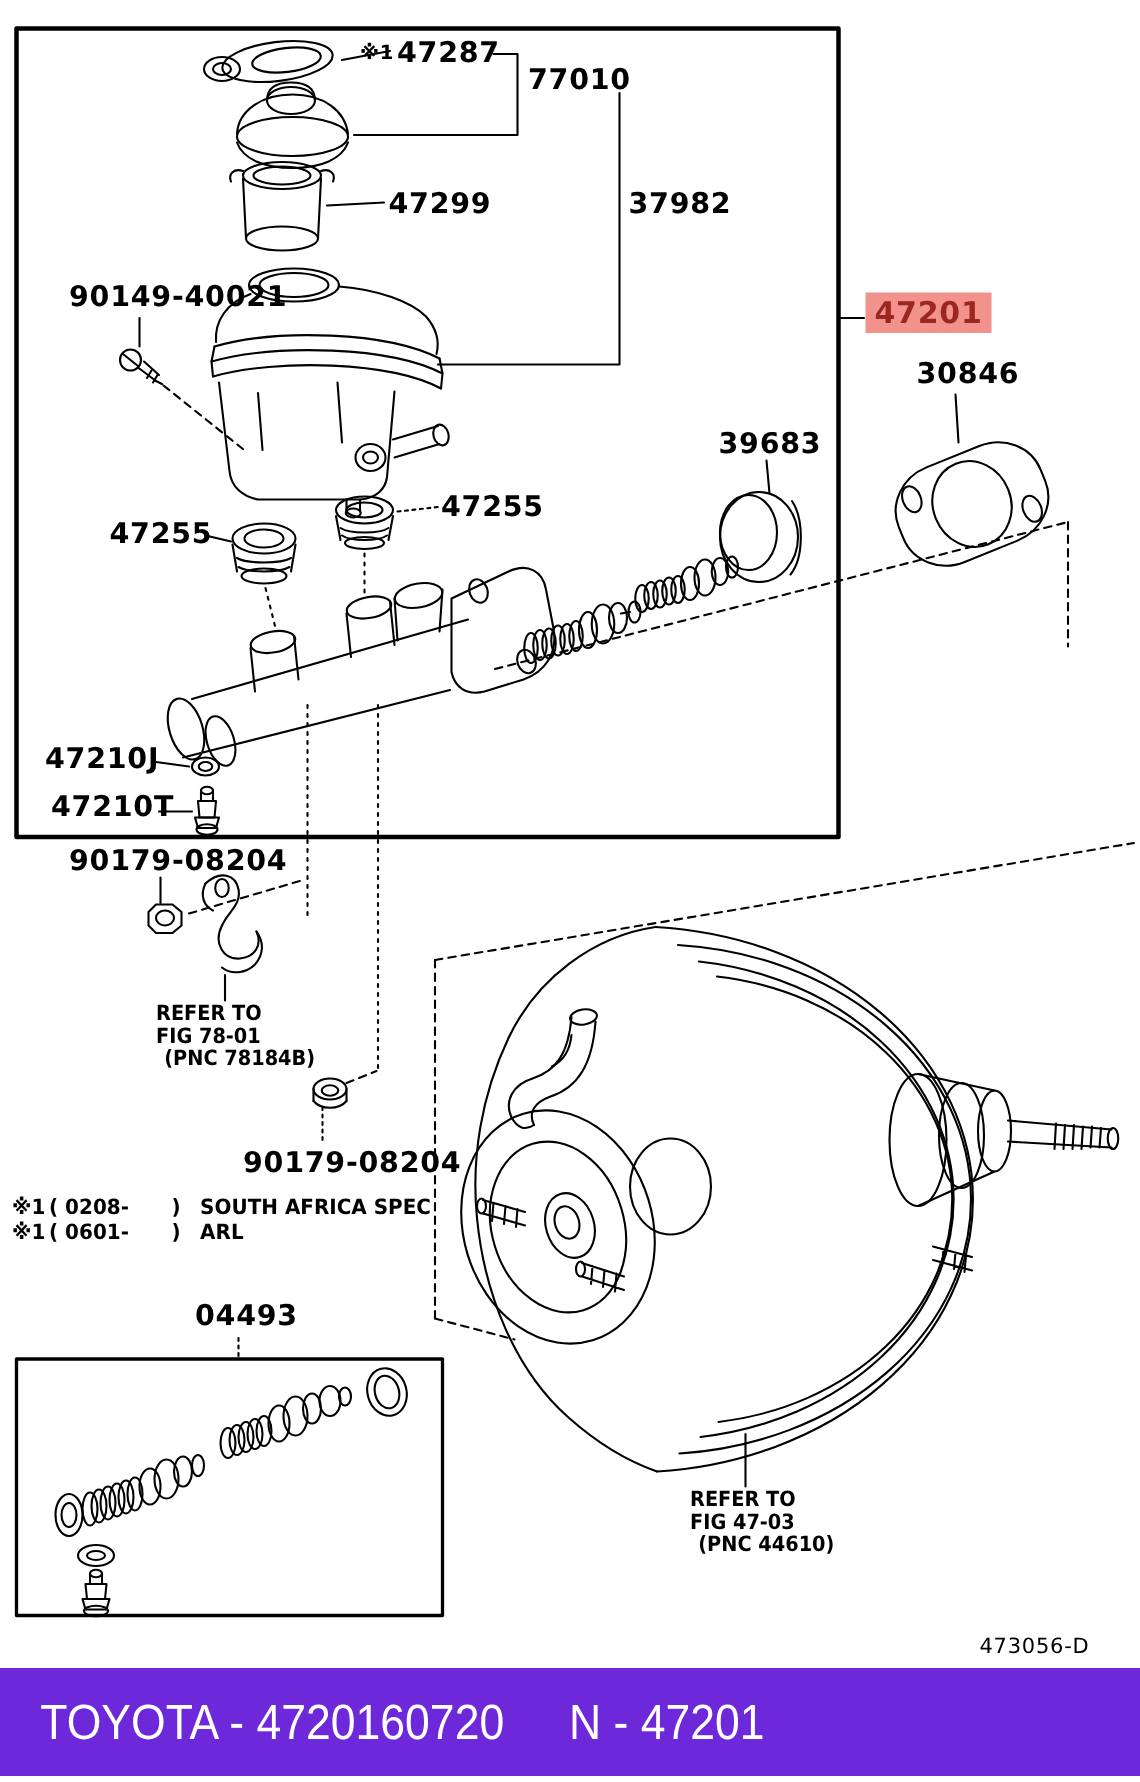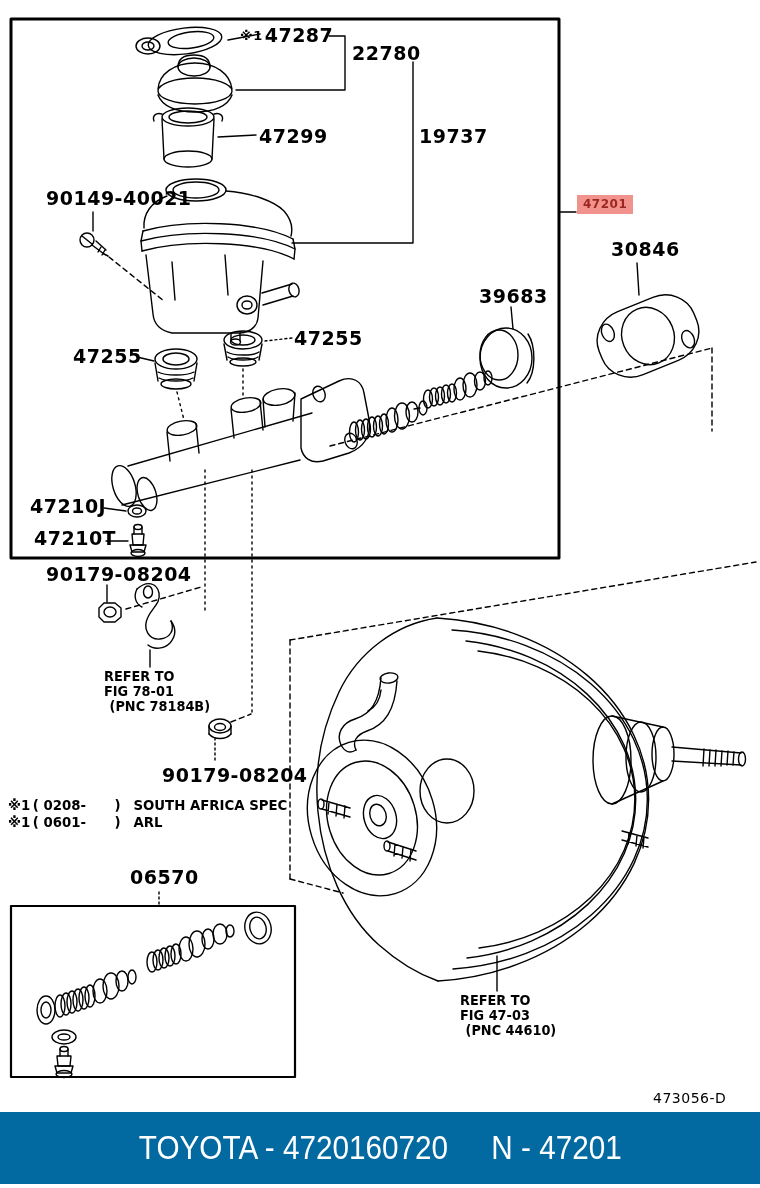--- a/index.html
+++ b/index.html
@@ -13,22 +13,22 @@
   .pl .mk{font-size:13px;margin-right:2px;vertical-align:2px;}
   .hl{background:#F2928C;color:#9C2620;padding:3px 6px 4px 6px;}
   .ref{position:absolute;font-weight:bold;font-size:14px;line-height:15px;white-space:nowrap;
        transform:scaleX(.92);transform-origin:left top;}
   .ref .ind{margin-left:6px;}
   .note-row{position:absolute;font-weight:bold;font-size:14px;line-height:16px;white-space:nowrap;
        transform:scaleX(.95);transform-origin:left top;}
   .note-row span{display:inline-block;}
   .n-mark{width:26px;} .n-open{width:86px;} .n-close{width:20px;}
   .dwg{position:absolute;font-weight:normal;font-size:14px;letter-spacing:0.5px;}
-  .footer{position:absolute;left:0;top:1112px;width:760px;height:72px;background:#0369a1;
-          display:flex;align-items:center;justify-content:center;}
+  .footer{position:absolute;left:0;top:1112px;width:760px;height:72px;background:#6d28d9;
+          display:flex;align-items:center;justify-content:flex-start;}
   .footer-inner{color:#fff;font-size:33px;font-family:"Liberation Sans",sans-serif;
           white-space:nowrap;transform:scaleX(.9);}
   .footer-inner .gap{display:inline-block;width:48px;}
 </style>
 </head>
 <body>
 
 <div class="stage">
 
   <svg class="art" width="760" height="1110" viewBox="0 0 760 1110">
@@ -278,34 +278,34 @@
       <path d="M 106,541 L 128,541"></path>
       <path d="M 107,585 L 107,602"></path>
       <path d="M 215,738 L 215,763" stroke-dasharray="2 3"></path>
       <path d="M 159,892 L 159,904" stroke-dasharray="2 3"></path>
       <path d="M 150,650 L 150,667"></path>
       <path d="M 497,956 L 497,991"></path>
     </g>
   </svg>
 
   <div class="pl" style="left:240px;top:26px"><span class="mk">※1</span><span>47287</span></div>
-  <div class="pl" style="left:352px;top:44px"><span>22780</span></div>
+  <div class="pl" style="left:352px;top:44px"><span>77010</span></div>
   <div class="pl" style="left:259px;top:127px"><span>47299</span></div>
-  <div class="pl" style="left:419px;top:127px"><span>19737</span></div>
+  <div class="pl" style="left:419px;top:127px"><span>37982</span></div>
   <div class="pl" style="left:46px;top:189px"><span>90149-40021</span></div>
   <div class="pl" style="left:479px;top:287px"><span>39683</span></div>
   <div class="pl" style="left:294px;top:329px"><span>47255</span></div>
   <div class="pl" style="left:73px;top:347px"><span>47255</span></div>
-  <div class="pl hl" style="left:577px;top:195px;font-size:12px"><span>47201</span></div>
+  <div class="pl hl" style="left:577px;top:195px;font-size:20px"><span>47201</span></div>
   <div class="pl" style="left:611px;top:240px"><span>30846</span></div>
   <div class="pl" style="left:30px;top:497px"><span>47210J</span></div>
   <div class="pl" style="left:34px;top:529px"><span>47210T</span></div>
   <div class="pl" style="left:46px;top:565px"><span>90179-08204</span></div>
   <div class="pl" style="left:162px;top:766px"><span>90179-08204</span></div>
-  <div class="pl" style="left:130px;top:868px"><span>06570</span></div>
+  <div class="pl" style="left:130px;top:868px"><span>04493</span></div>
 
   <div class="ref" style="left:104px;top:669px">
     <div>REFER TO</div>
     <div>FIG 78-01</div>
     <div class="ind">(PNC 78184B)</div>
   </div>
   <div class="ref" style="left:460px;top:993px">
     <div>REFER TO</div>
     <div>FIG 47-03</div>
     <div class="ind">(PNC 44610)</div>

